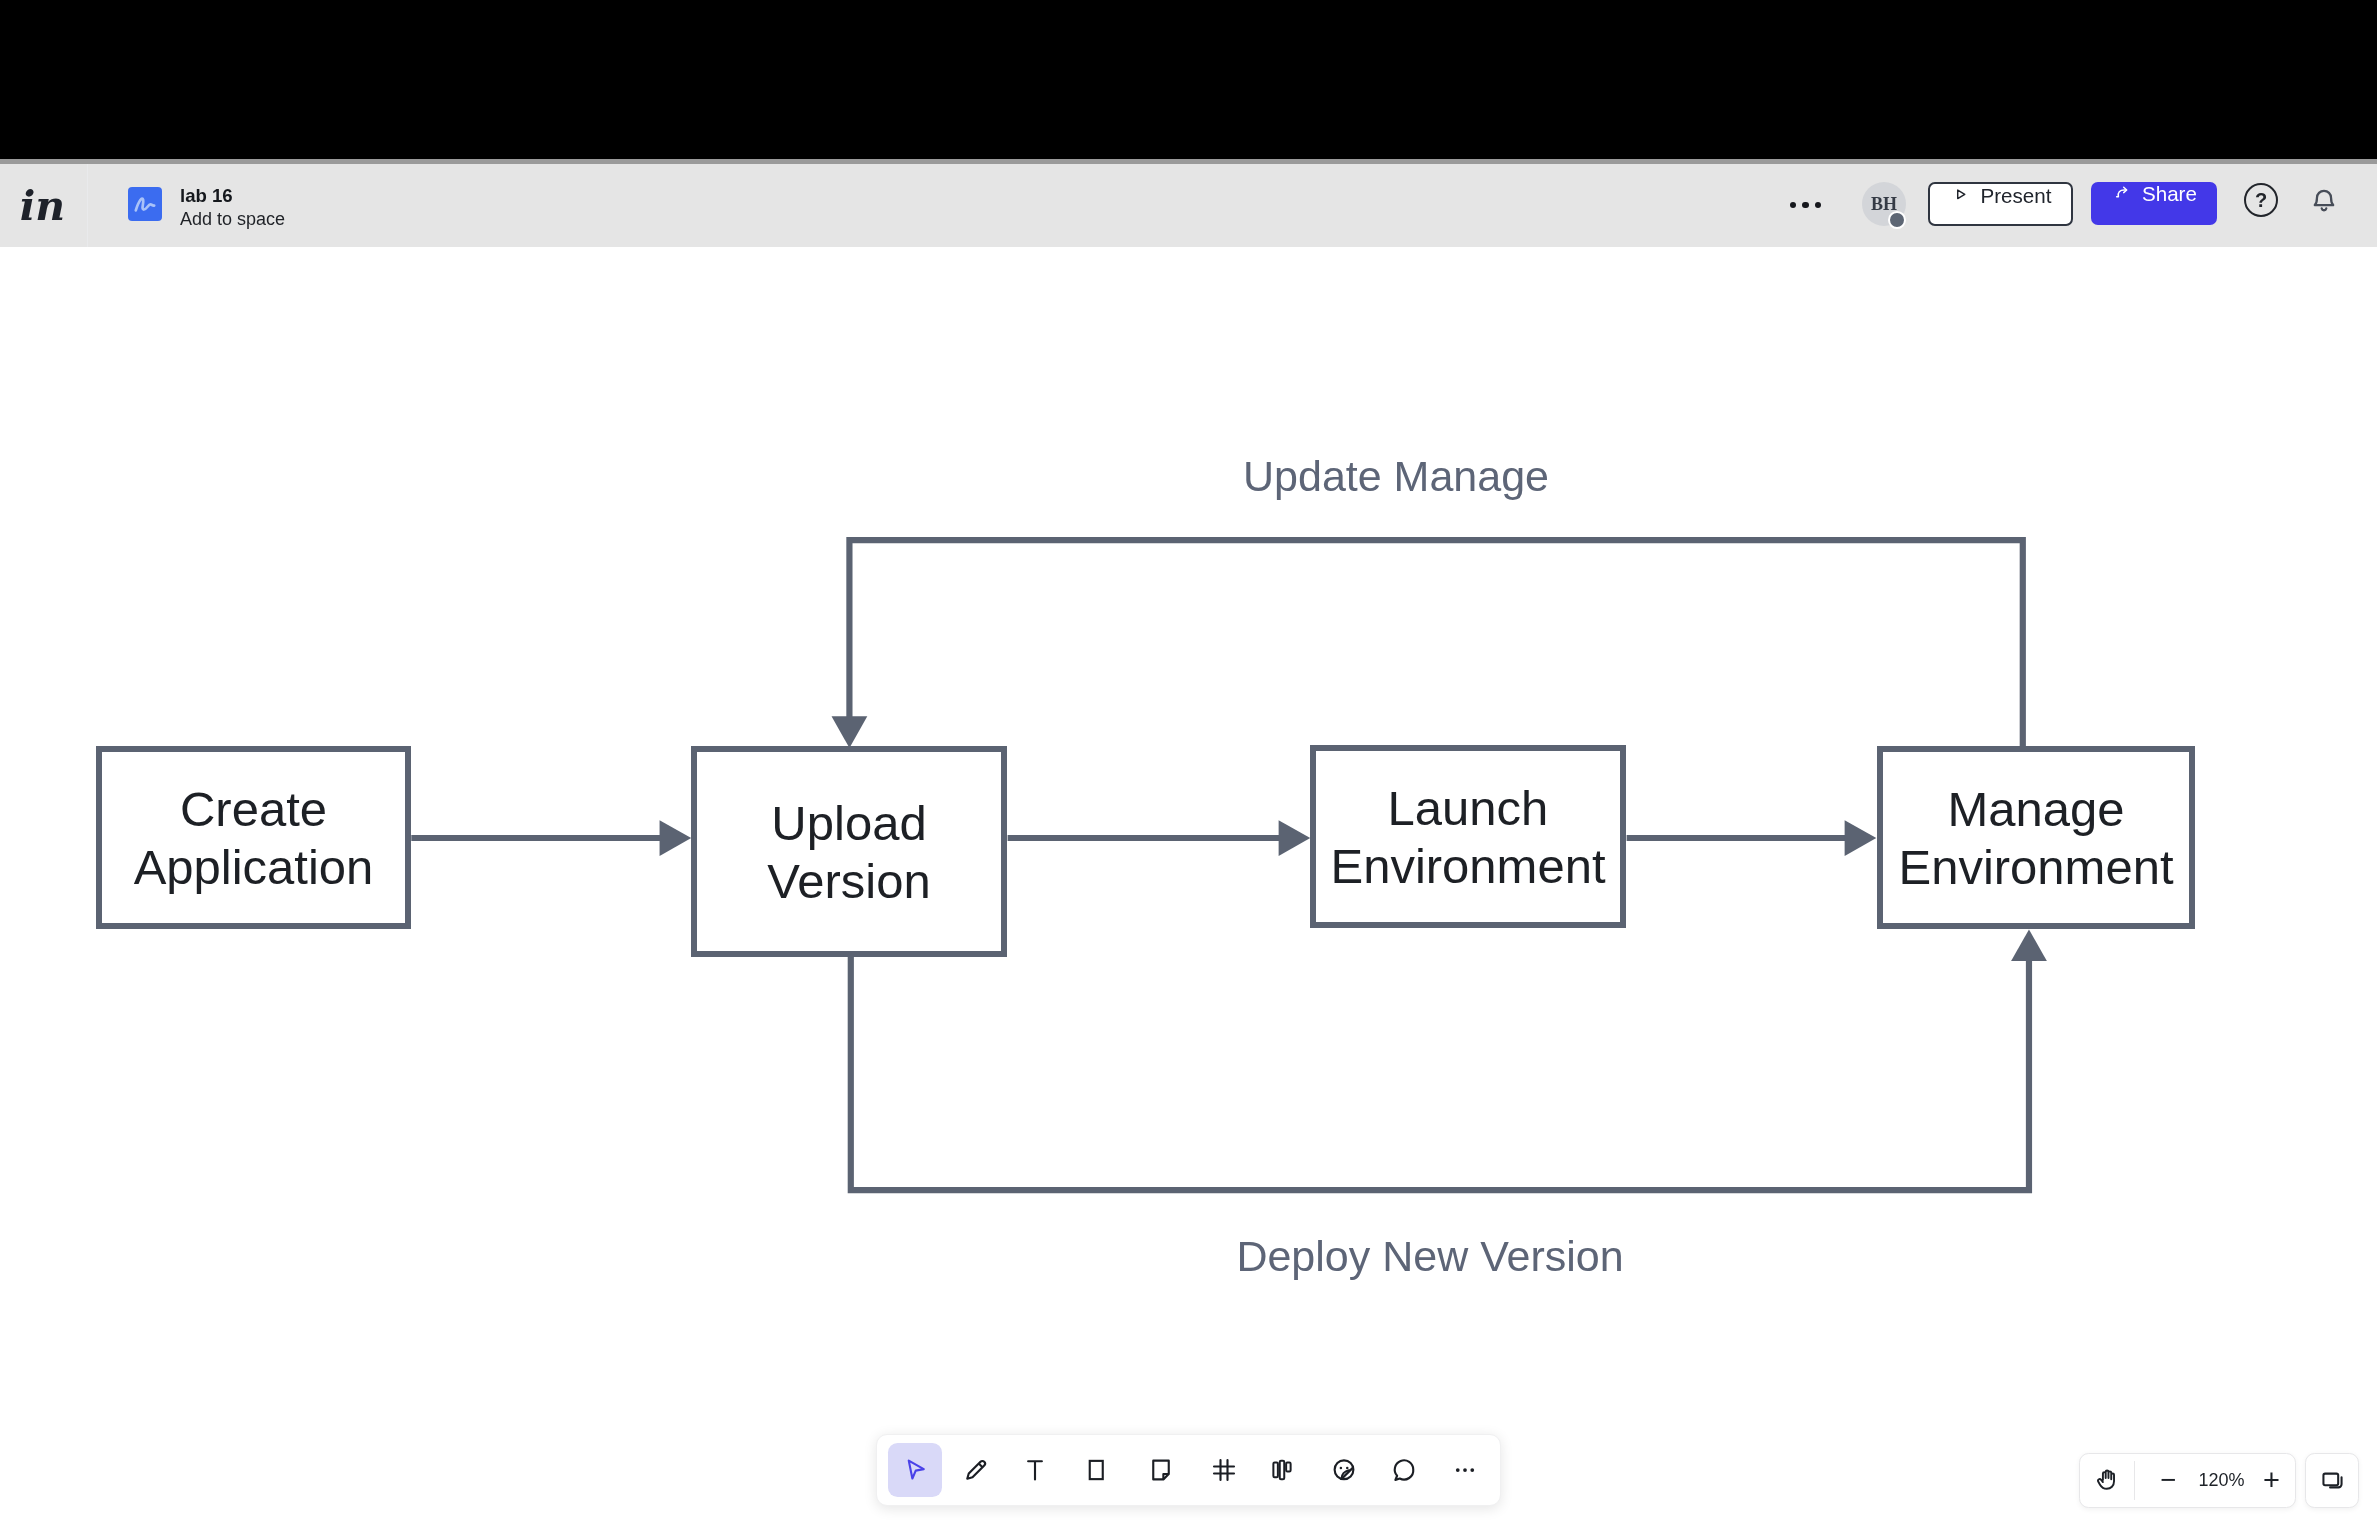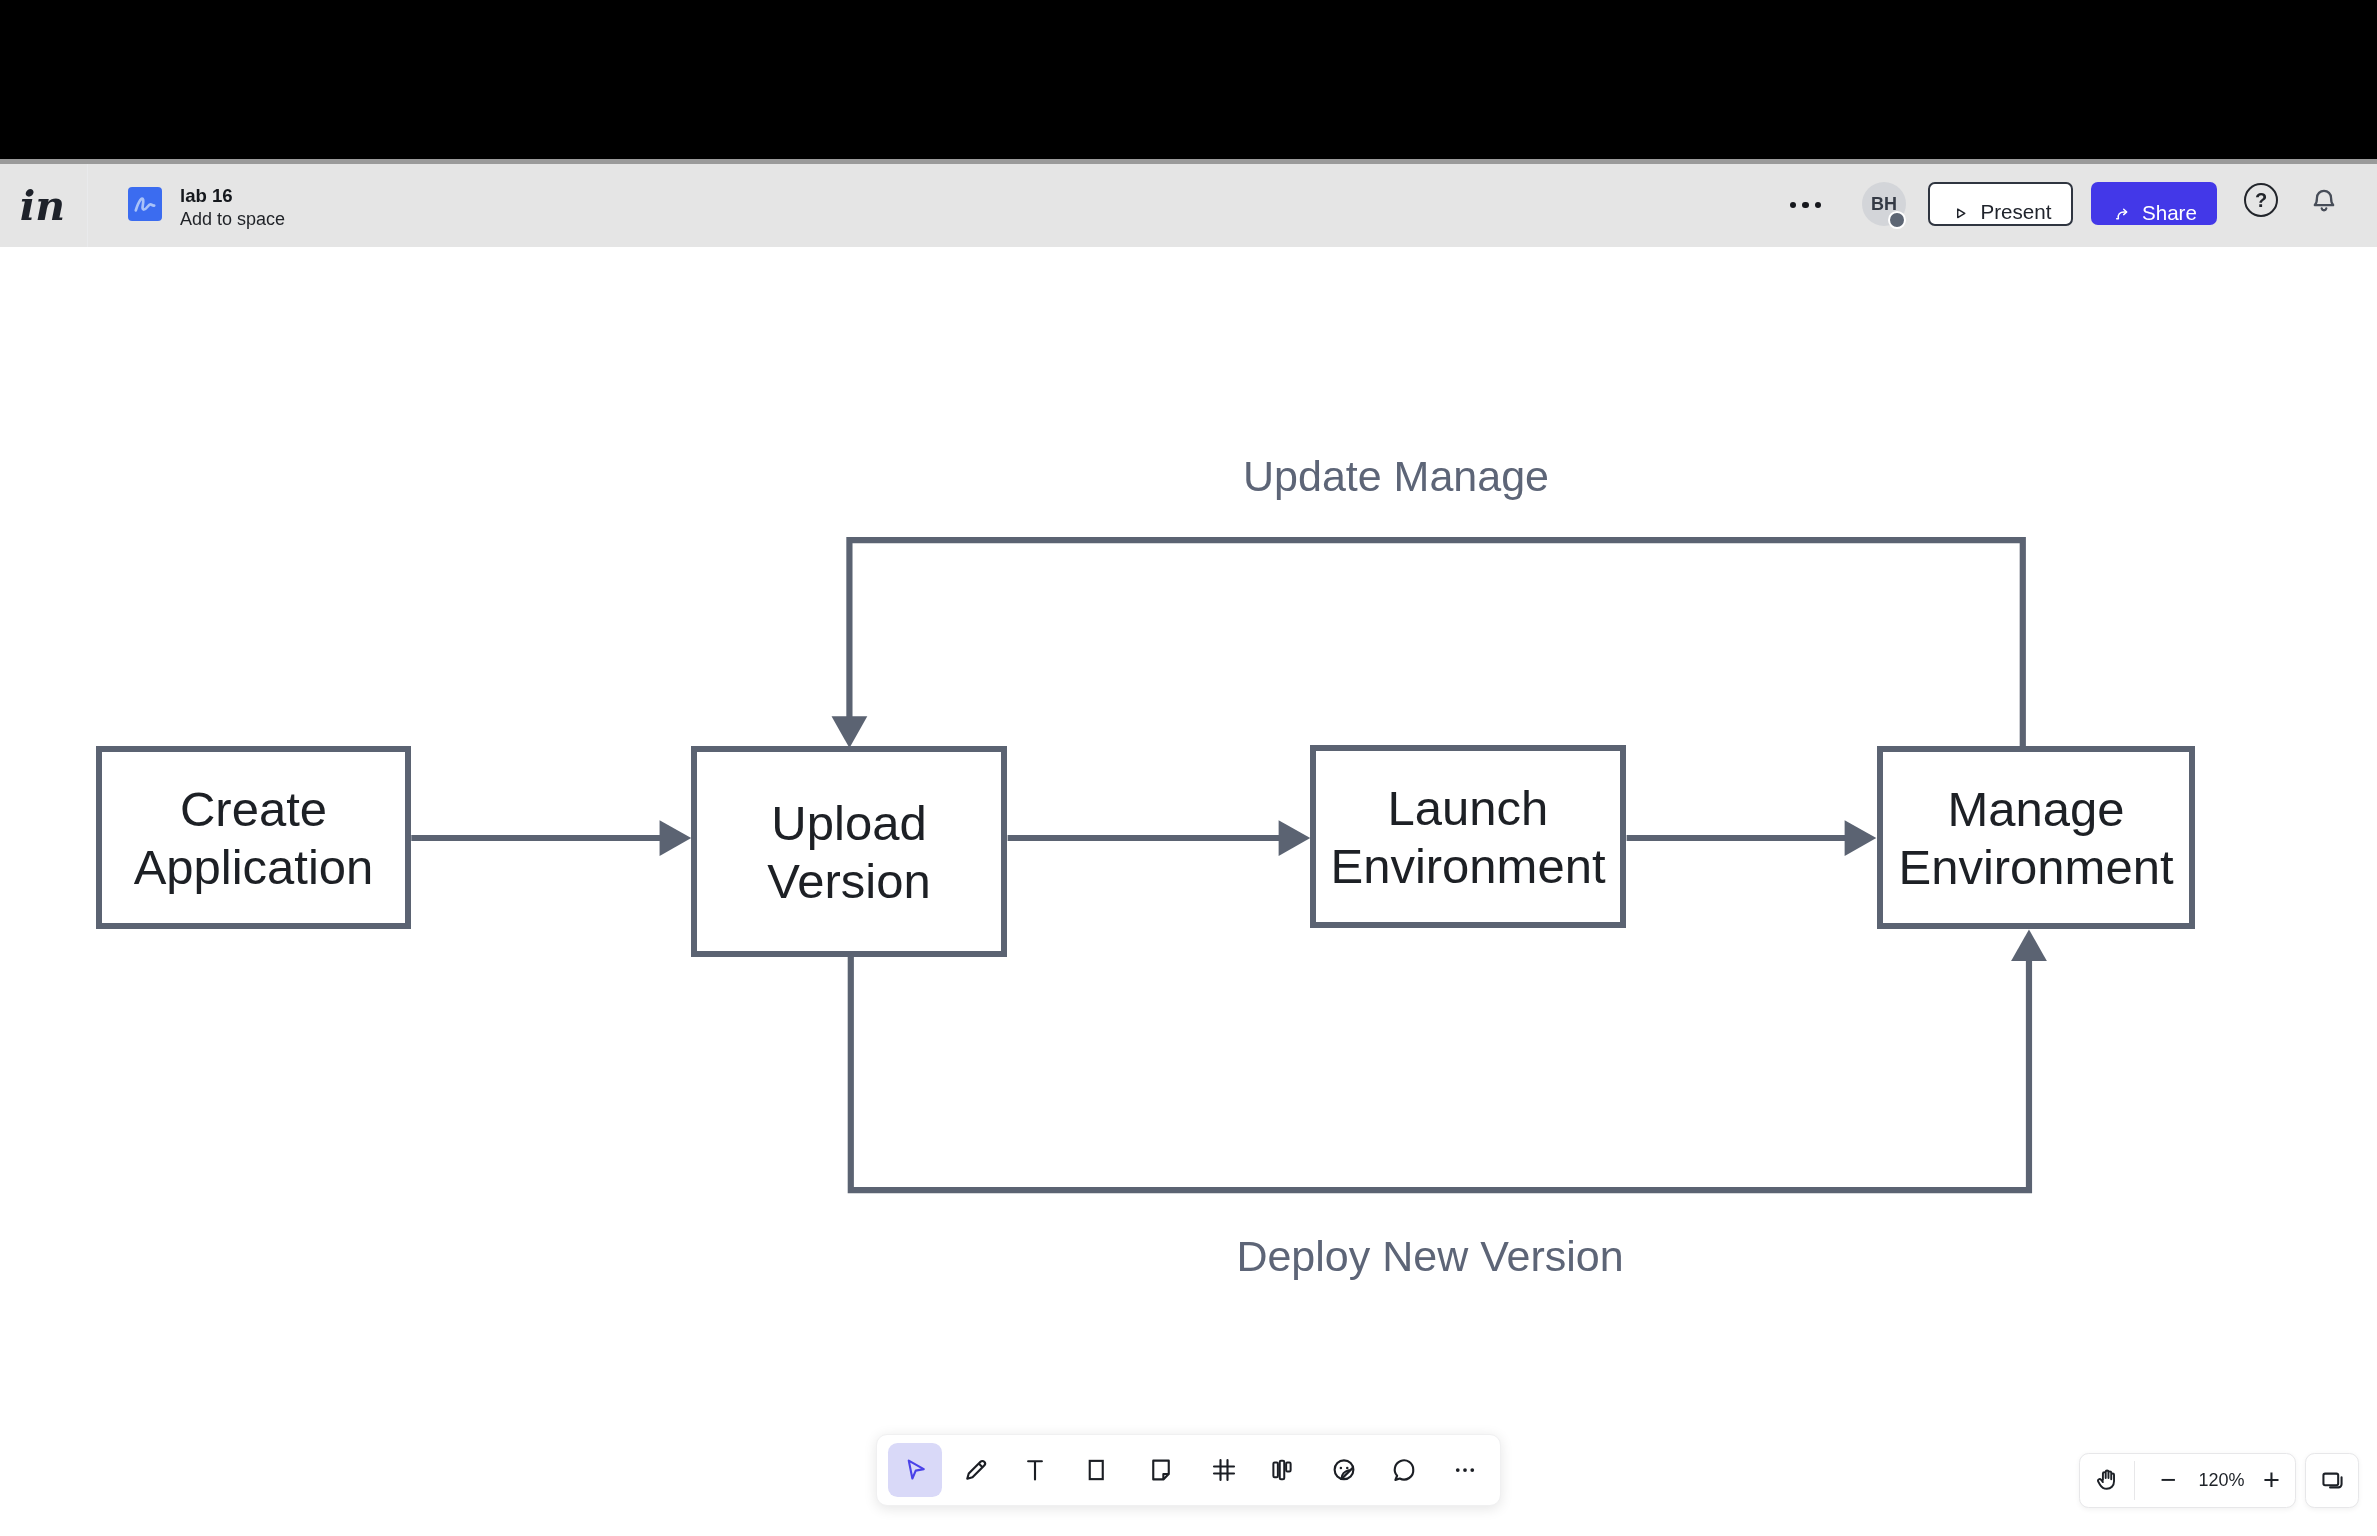--- a/index.html
+++ b/index.html
@@ -19,24 +19,24 @@
     font-size:41px;color:#1e222a;line-height:50px;cursor:pointer;}
   #logo-divider{left:87px;top:0;width:1.4px;height:83px;background:#e9eaec;}
   #doc-icon{left:128px;top:23.4px;width:34px;height:34px;border-radius:4.1px;background:#3b6cf0;
     display:flex;align-items:center;justify-content:center;cursor:pointer;}
   #doc-title{left:180px;top:21.3px;font-size:18.6px;font-weight:700;color:#15181d;line-height:22px;}
   #doc-subtitle{left:180px;top:45px;font-size:18px;font-weight:400;color:#1f2227;line-height:20.6px;cursor:pointer;}
   #more-options{left:1778px;top:13.8px;width:55px;height:55px;display:flex;align-items:center;justify-content:center;gap:6.2px;cursor:pointer;}
   #more-options i{width:6.2px;height:6.2px;border-radius:50%;background:#16181d;}
   #avatar{left:1862px;top:18px;width:44px;height:44px;border-radius:50%;background:#d3d5d9;
     display:flex;align-items:center;justify-content:center;
-    font-size:18px;font-weight:600;color:#343a45;cursor:pointer;}
+    font-size:18px;font-weight:600;color:#343a45;cursor:pointer;font-family:Liberation Serif, serif;}
   #avatar-status{left:1888px;top:47px;width:13.8px;height:13.8px;border-radius:50%;
     background:#5d6674;border:2.8px solid #fff;}
-  .btn{display:flex;align-items:flex-end;justify-content:center;gap:10.3px;border-radius:6.9px;cursor:pointer;box-sizing:border-box;}
+  .btn{display:flex;align-items:flex-start;justify-content:center;gap:10.3px;border-radius:6.9px;cursor:pointer;box-sizing:border-box;}
   #present-btn{left:1928px;top:18px;width:145px;height:44px;background:#fff;border:2.1px solid #2f3540;
     font-size:20.6px;color:#20242c;}
   #share-btn{left:2091px;top:18px;width:126px;height:43px;background:#4338e8;
     font-size:20.6px;color:#ffffff;}
   #help-btn{left:2244px;top:19px;width:34px;height:34px;border-radius:50%;border:2.8px solid #22252b;
     display:flex;align-items:center;justify-content:center;box-sizing:border-box;
     font-size:20px;font-weight:700;color:#22252b;cursor:pointer;}
   #bell-btn{left:2306px;top:19px;width:36px;height:36px;display:flex;align-items:center;justify-content:center;cursor:pointer;}
   
   #canvas{left:0;top:247px;width:2377px;height:1290px;background:#fff;}

